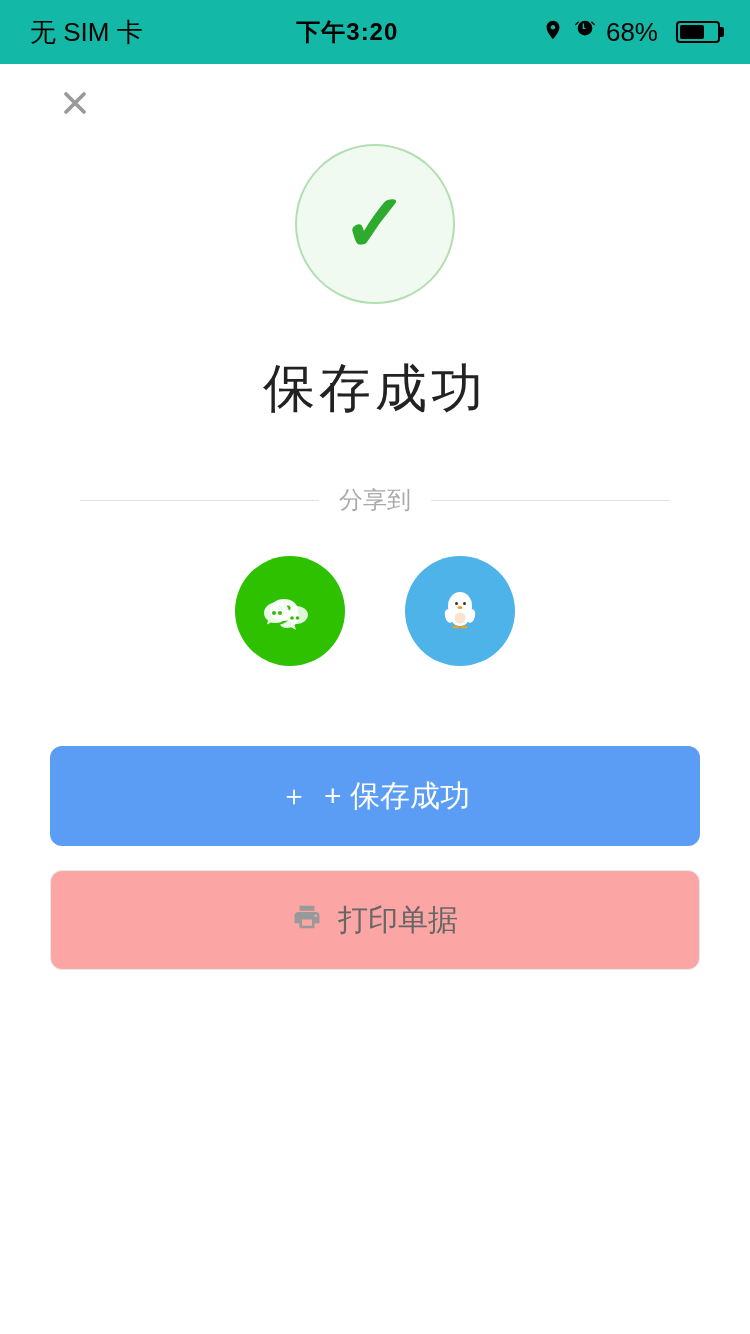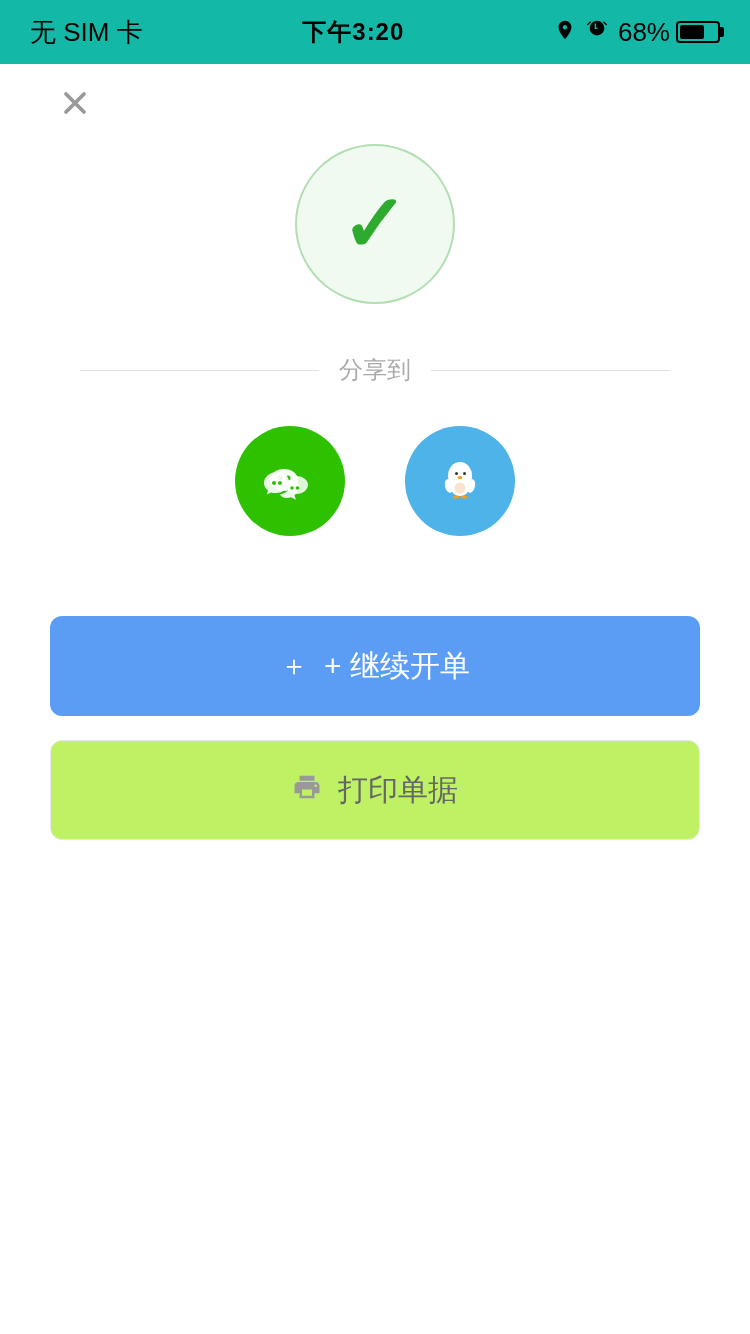--- a/index.html
+++ b/index.html
@@ -41,21 +41,21 @@
     .status-right {
       display: flex;
       align-items: center;
       gap: 10px;
       font-size: 26px;
       color: #000;
     }
     .battery-block {
       display: flex;
       align-items: center;
-      gap: 6px;
+      gap: 18px;
     }
     .battery-icon {
       width: 44px;
       height: 22px;
       border: 2px solid #000;
       border-radius: 4px;
       position: relative;
       display: flex;
       align-items: center;
       padding: 2px;
@@ -190,21 +190,21 @@
       gap: 16px;
       cursor: pointer;
       font-family: inherit;
     }
     .btn-primary {
       background: #5b9df5;
       color: #fff;
       font-weight: 500;
     }
     .btn-secondary {
-      background: #bef264;
+      background: #fca5a5;
       color: #666;
       border: 1px solid #e8e8e8;
     }
     .btn-icon {
       font-size: 28px;
     }
   </style>
 </head>
 <body>
 
@@ -246,20 +246,21 @@
     <path d="M18 6L6 18M6 6l12 12" stroke="#999" stroke-width="2.5" stroke-linecap="round"></path>
   </svg>
 </div>
 
 <div class="main-content">
 
   <div class="success-circle">
     <span class="checkmark">✓</span>
   </div>
 
+  <div class="success-title">保存成功</div>
 
   <div class="share-divider">
     <div class="divider-line"></div>
     <span class="divider-label">分享到</span>
     <div class="divider-line"></div>
   </div>
 
   <div class="share-row">
 
     <div class="share-btn-icon wechat-btn">
@@ -303,21 +304,21 @@
 
         <ellipse cx="31" cy="38" rx="5.5" ry="5.5" fill="#f5c8a0" opacity="0.5"></ellipse>
       </svg>
     </div>
   </div>
 
   <div class="actions">
 
     <button class="action-btn btn-primary">
       <span class="btn-icon">＋</span>
-      <span>+ 继续开单</span>
+      <span>+ 保存成功</span>
     </button>
 
     <button class="action-btn btn-secondary">
       <span class="btn-icon">
         <svg width="30" height="30" viewBox="0 0 24 24" fill="#999">
             <path d="M19 8H5c-1.66 0-3 1.34-3 3v6h4v4h12v-4h4v-6c0-1.66-1.34-3-3-3zm-3 11H8v-5h8v5zm3-7c-.55 0-1-.45-1-1s.45-1 1-1 1 .45 1 1-.45 1-1 1zm-1-9H6v4h12V3z"></path>
           </svg>
       </span>
       <span>打印单据</span>
     </button>

